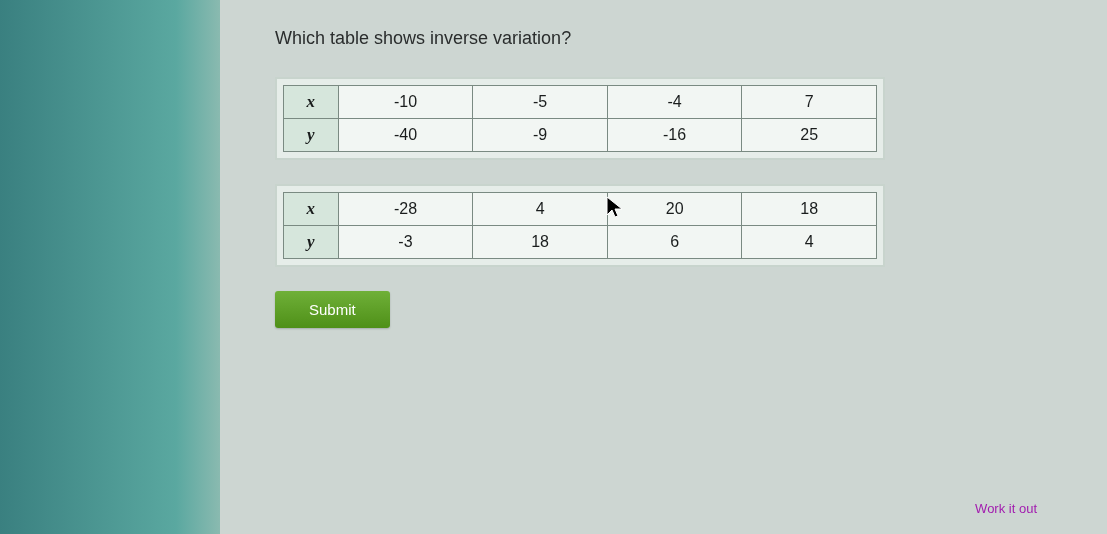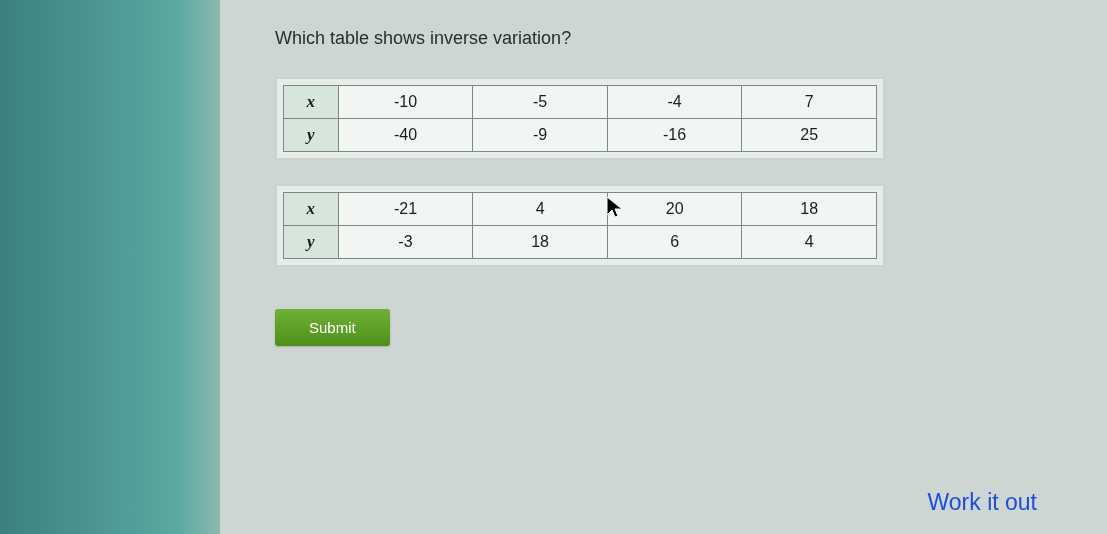--- a/index.html
+++ b/index.html
@@ -62,29 +62,28 @@
       width: 138px;
     }
     .submit-btn {
       background: linear-gradient(to bottom, #6fb038, #4f9018);
       color: #fff;
       border: none;
       padding: 10px 34px;
       font-size: 15px;
       border-radius: 3px;
       cursor: pointer;
-      margin-top: 18px;
       box-shadow: 0 1px 2px rgba(0,0,0,0.2);
     }
     .work-it-out {
       position: absolute;
       right: 70px;
       bottom: 18px;
-      color: #1d4ed8;
-      font-size: 23px;
+      color: #a21caf;
+      font-size: 13px;
       cursor: pointer;
     }
     .cursor-icon {
       position: absolute;
       left: 385px;
       top: 195px;
       pointer-events: none;
       z-index: 10;
     }
   </style>
@@ -116,21 +115,21 @@
       </tr>
     </tbody>
       </table>
   </div>
 
   <div class="table-wrap">
     <table>
       <tbody>
           <tr>
         <td class="header-cell">x</td>
-        <td class="data-cell">-21</td>
+        <td class="data-cell">-28</td>
         <td class="data-cell">4</td>
         <td class="data-cell">20</td>
         <td class="data-cell">18</td>
       </tr>
       <tr>
         <td class="header-cell">y</td>
         <td class="data-cell">-3</td>
         <td class="data-cell">18</td>
         <td class="data-cell">6</td>
         <td class="data-cell">4</td>

